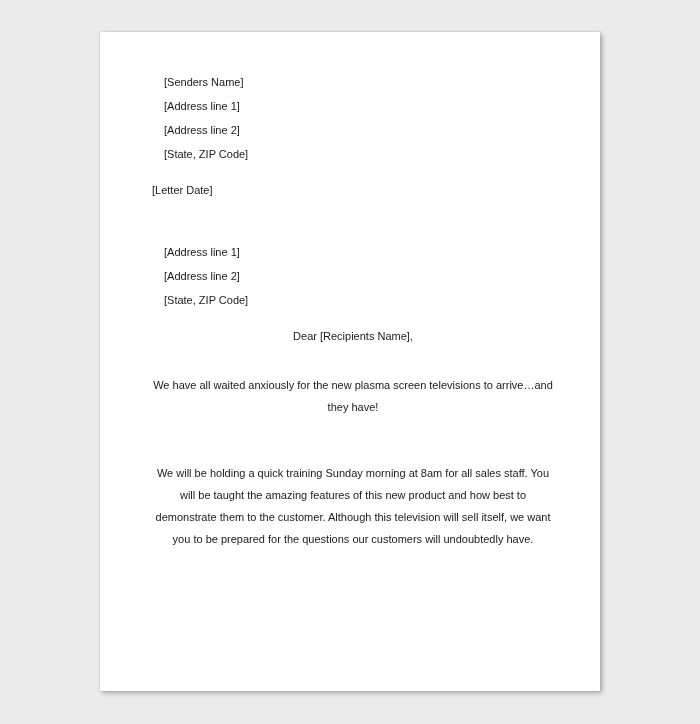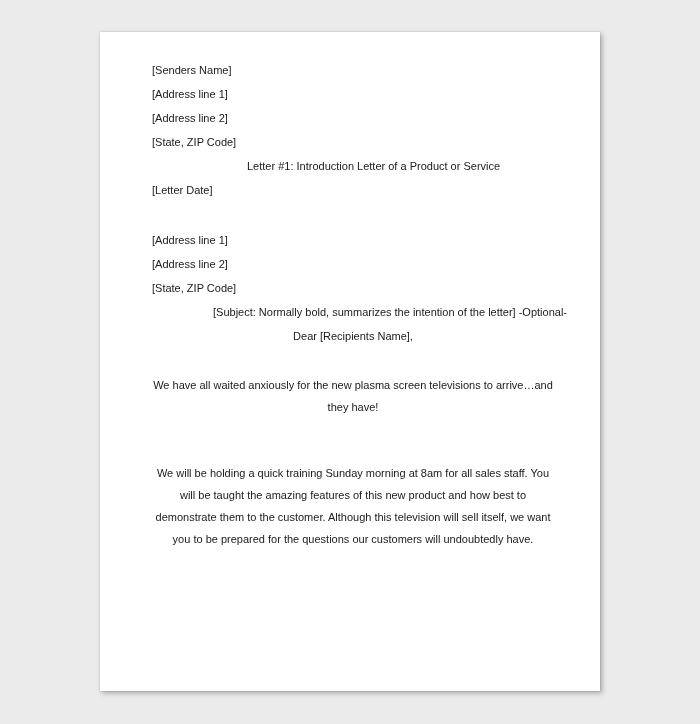--- a/index.html
+++ b/index.html
@@ -47,21 +47,21 @@
   }
 
   .addr-line {
     font-size: 11px;
     line-height: 24px;
     color: #202020;
     white-space: nowrap;
   }
 
   .addr-block {
-    margin: 0;
+    margin: 12px;
   }
 
   .title-line {
     font-size: 11px;
     line-height: 24px;
     color: #202020;
     padding-left: 95px;
     white-space: nowrap;
   }
 
@@ -110,33 +110,31 @@
 
     <div id="letter-body">
 
       <div class="addr-block">
         <div class="addr-line">[Senders Name]</div>
         <div class="addr-line">[Address line 1]</div>
         <div class="addr-line">[Address line 2]</div>
         <div class="addr-line">[State, ZIP Code]</div>
       </div>
 
-      <div class="title-line">Letter #1: Introduction Letter of a Product or Service</div>
 
       <div class="date-line">[Letter Date]</div>
 
       <div class="spacer-lg"></div>
 
       <div class="addr-block">
         <div class="addr-line">[Address line 1]</div>
         <div class="addr-line">[Address line 2]</div>
         <div class="addr-line">[State, ZIP Code]</div>
       </div>
 
-      <div class="subject-line">[Subject: Normally bold, summarizes the intention of the letter] -Optional-</div>
 
       <div class="salutation">Dear [Recipients Name],</div>
 
       <div class="spacer-lg"></div>
 
       <p class="body-para">We have all waited anxiously for the new plasma screen televisions to arrive…and they have!</p>
       <div class="para-gap"></div>
 
       <div class="para-gap"></div>
 

